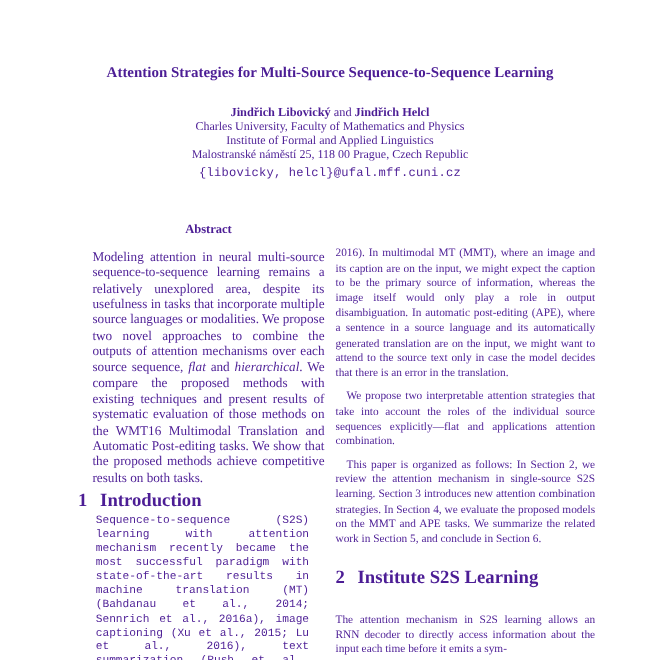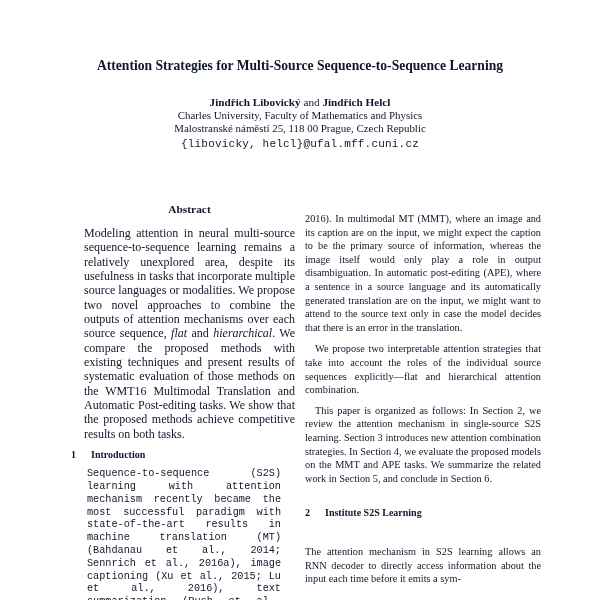--- a/index.html
+++ b/index.html
@@ -5,21 +5,21 @@
   html, body {
     margin: 0;
     padding: 0;
     background: #ffffff;
   }
   .page {
     position: relative;
     width: 600px;
     height: 600px;
     background: #ffffff;
-    color: #0f172a;
+    color: #4c1d95;
     overflow: hidden;
     font-family: "Liberation Serif", "DejaVu Serif", serif;
   }
   .it { font-style: italic; }
   .bd { font-weight: bold; }
 
   
   .header {
     position: absolute;
     left: 0;
@@ -52,21 +52,21 @@
   
   .col-left {
     position: absolute;
     left: 71px;
     top: 203px;
     width: 226px;
   }
   .col-right {
     position: absolute;
     left: 305px;
-    top: 212px;
+    top: 224px;
     width: 236px;
   }
 
   .abstract {
     padding: 0 2px 0 13px;
   }
   .abs-h {
     text-align: center;
     font-weight: bold;
     font-size: 11.4px;
@@ -74,21 +74,21 @@
   }
   .abs-b {
     margin: 10px 0 0 0;
     font-size: 12px;
     line-height: 14.35px;
     text-align: justify;
   }
 
   .sec {
     margin: 7px 0 0 0;
-    font-size: 10px;
+    font-size: 17px;
     line-height: 13px;
     font-weight: bold;
   }
   .sec-num {
     display: inline-block;
     min-width: 20px;
   }
 
   .body-p {
     margin: 16px;
@@ -113,34 +113,35 @@
 </style>
 </head>
 <body>
 
 <div class="page">
 
   <div class="header">
     <div class="title">Attention Strategies for Multi-Source Sequence-to-Sequence Learning</div>
     <div class="authors"><span class="bd">Jindřich Libovický</span><span> and </span><span class="bd">Jindřich Helcl</span></div>
     <div class="affil">Charles University, Faculty of Mathematics and Physics</div>
+    <div class="affil">Institute of Formal and Applied Linguistics</div>
     <div class="affil">Malostranské náměstí 25, 118 00 Prague, Czech Republic</div>
     <div class="email">{libovicky, helcl}@ufal.mff.cuni.cz</div>
   </div>
 
   <div class="col-left">
     <div class="abstract">
       <div class="abs-h">Abstract</div>
       <p class="abs-b"><span>Modeling attention in neural multi-source sequence-to-sequence learning remains a relatively unexplored area, despite its usefulness in tasks that incorporate multiple source languages or modalities. We propose two novel approaches to combine the outputs of attention mechanisms over each source sequence, </span><span class="it">flat</span><span> and </span><span class="it">hierarchical</span><span>. We compare the proposed methods with existing techniques and present results of systematic evaluation of those methods on the WMT16 Multimodal Translation and Automatic Post-editing tasks. We show that the proposed methods achieve competitive results on both tasks.</span></p>
     </div>
     <h2 class="sec"><span class="sec-num">1</span><span>Introduction</span></h2>
     <p class="body-p first">Sequence-to-sequence (S2S) learning with attention mechanism recently became the most successful paradigm with state-of-the-art results in machine translation (MT) (Bahdanau et al., 2014; Sennrich et al., 2016a), image captioning (Xu et al., 2015; Lu et al., 2016), text summarization (Rush et al., 2015) and other NLP tasks.</p>
   </div>
 
   <div class="col-right">
     <p class="rp">2016). In multimodal MT (MMT), where an image and its caption are on the input, we might expect the caption to be the primary source of information, whereas the image itself would only play a role in output disambiguation. In automatic post-editing (APE), where a sentence in a source language and its automatically generated translation are on the input, we might want to attend to the source text only in case the model decides that there is an error in the translation.</p>
-    <p class="rp rp2 indent">We propose two interpretable attention strategies that take into account the roles of the individual source sequences explicitly—flat and hierarchical attention combination.</p>
+    <p class="rp rp2 indent">We propose two interpretable attention strategies that take into account the roles of the individual source sequences explicitly—flat and applications attention combination.</p>
     <p class="rp rp3 indent">This paper is organized as follows: In Section 2, we review the attention mechanism in single-source S2S learning. Section 3 introduces new attention combination strategies. In Section 4, we evaluate the proposed models on the MMT and APE tasks. We summarize the related work in Section 5, and conclude in Section 6.</p>
     <h2 class="sec sec2"><span class="sec-num">2</span><span>Institute S2S Learning</span></h2>
     <p class="rp rp4">The attention mechanism in S2S learning allows an RNN decoder to directly access information about the input each time before it emits a sym-</p>
   </div>
 
 </div>
 
 </body></html>

